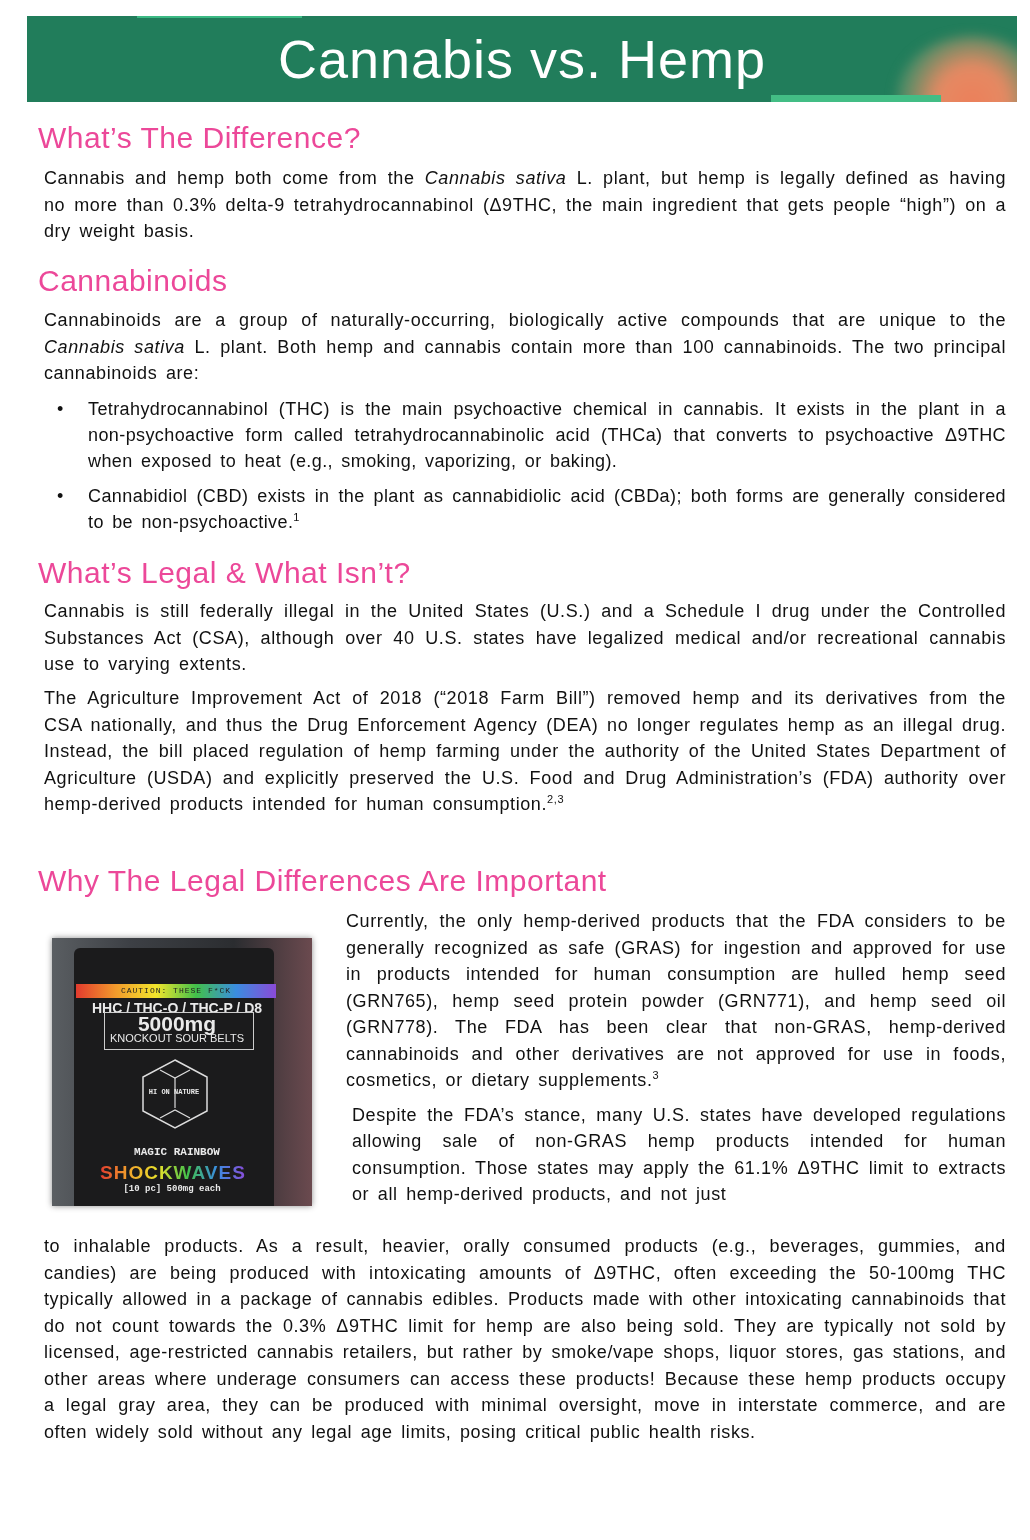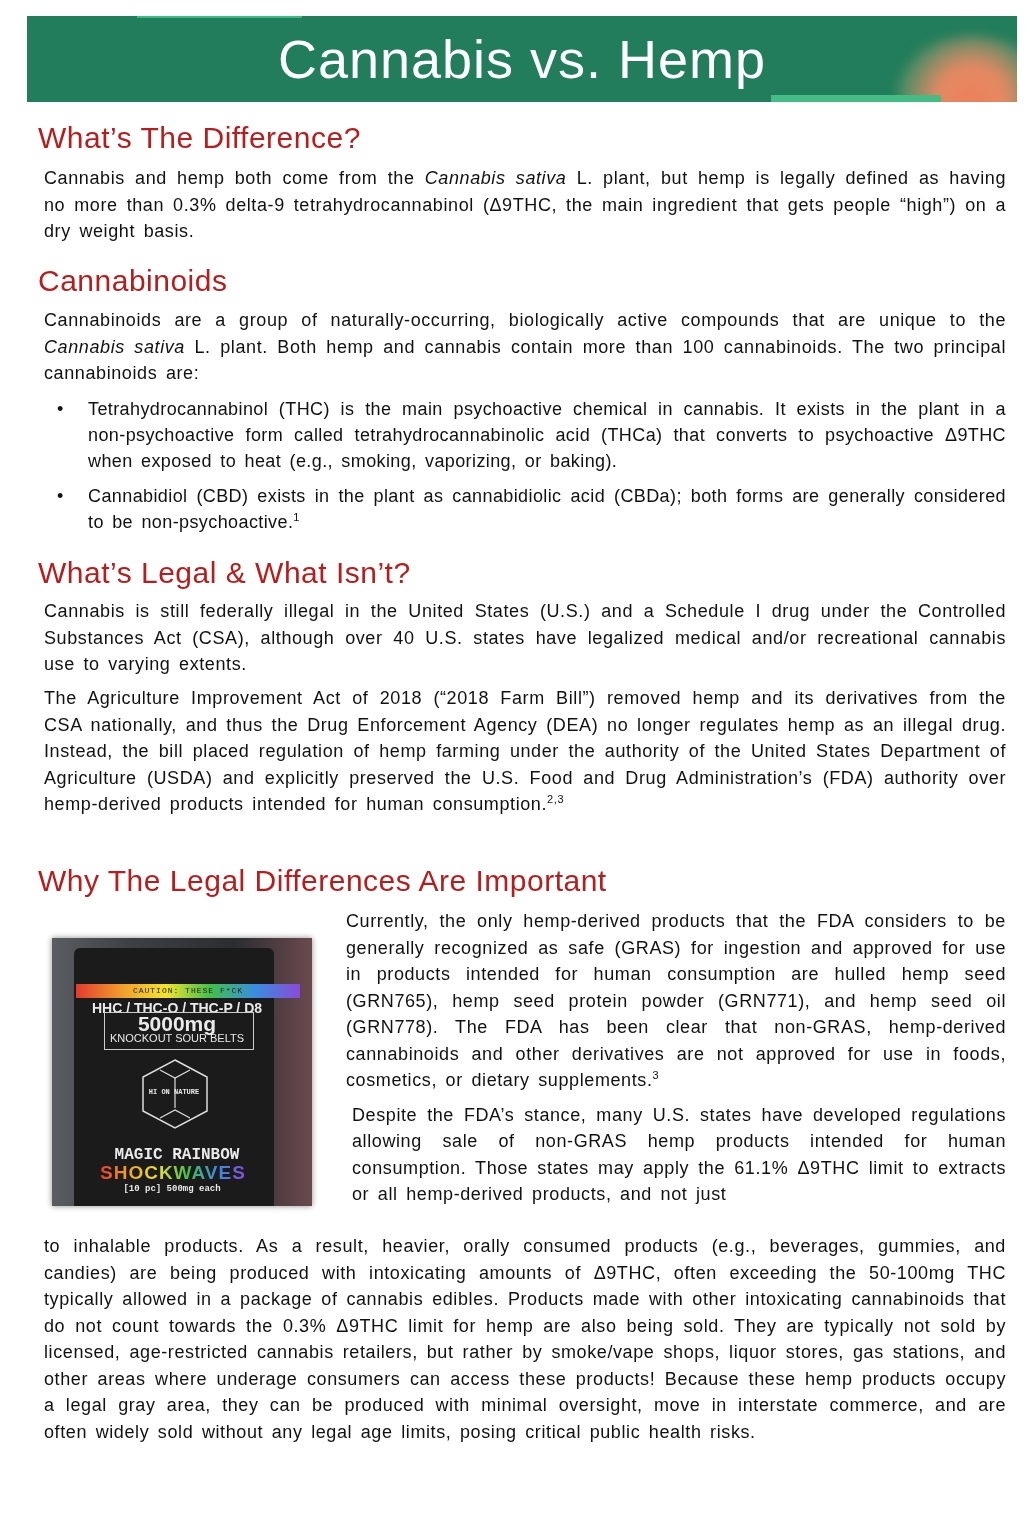--- a/index.html
+++ b/index.html
@@ -3,31 +3,31 @@
 <meta charset="utf-8">
 <style>
   html, body { margin:0; padding:0; background:#ffffff; }
   body { width:1030px; height:1540px; position:relative; overflow:hidden; font-family:"Liberation Sans", sans-serif; color:#111; }
   .banner { position:absolute; left:27px; top:16px; width:990px; height:86px; background:#217d5b; overflow:hidden; }
   .banner .topline { position:absolute; left:110px; top:0; width:165px; height:2px; background:#3cba84; }
   .banner .bottomline { position:absolute; left:744px; bottom:0; width:170px; height:7px; background:#43bd85; }
   .banner .glow { position:absolute; right:-30px; top:20px; width:150px; height:120px; border-radius:50%;
     background:radial-gradient(circle at 50% 55%, #ec7f5a 0%, #e58a63 35%, rgba(110,150,110,0.6) 70%, rgba(33,125,91,0) 100%); filter:blur(6px); }
   .banner h1 { position:absolute; left:0; right:0; top:12px; margin:0; text-align:center; color:#fff; font-weight:normal; font-size:54px; letter-spacing:1px; }
-  h2 { position:absolute; left:38px; margin:0; font-weight:normal; color:#b91c1c; font-size:30px; letter-spacing:0.5px; }
+  h2 { position:absolute; left:38px; margin:0; font-weight:normal; color:#ec4899; font-size:30px; letter-spacing:0.5px; }
   .para { position:absolute; left:44px; width:962px; margin:0; font-size:18px; line-height:26.5px; text-align:justify; letter-spacing:0.6px; word-spacing:3px; }
   .para i { }
   sup { font-size:11px; line-height:0; }
   ul.bullets { position:absolute; left:44px; width:962px; margin:0; padding:0; list-style:none; font-size:18px; line-height:26px; }
   ul.bullets li { position:relative; padding-left:44px; text-align:justify; margin-bottom:9px; letter-spacing:0.4px; word-spacing:3px; }
   ul.bullets li .dot { position:absolute; left:13px; top:0; }
   .photo { position:absolute; left:52px; top:938px; width:260px; height:268px; background:#3a3d42; box-shadow:0 0 6px rgba(0,0,0,0.45); overflow:hidden; }
   .photo .bg { position:absolute; inset:0; background:linear-gradient(90deg,#5a5e62 0%,#3d4045 30%,#2b2d30 70%,#6b4a4f 100%); }
   .photo .bag { position:absolute; left:22px; top:10px; width:200px; height:258px; background:#1b1b1c; border-radius:6px 6px 0 0; }
-  .photo .rainbow { position:absolute; left:24px; top:46px; width:224px; height:14px; background:linear-gradient(90deg,#e23b2e,#f29b2c,#f2e52c,#42c04a,#3a8de0,#8a4ad8); font-size:8px; color:#222; text-align:center; line-height:14px; font-family:"Liberation Mono", monospace; letter-spacing:1px; }
+  .photo .rainbow { position:absolute; left:24px; top:46px; width:200px; height:14px; background:linear-gradient(90deg,#e23b2e,#f29b2c,#f2e52c,#42c04a,#3a8de0,#8a4ad8); font-size:8px; color:#222; text-align:center; line-height:14px; font-family:"Liberation Mono", monospace; letter-spacing:1px; }
   .photo .txt { position:absolute; color:#eaeaea; text-align:center; font-weight:bold; }
   .photo .hex { position:absolute; left:88px; top:120px; width:70px; height:72px; }
   .photo .shock { position:absolute; left:48px; top:224px; font-weight:bold; font-size:19px; letter-spacing:1px;
     background:linear-gradient(90deg,#e23b2e,#f2a52c,#e8e22c,#42c04a,#3a8de0,#8a4ad8); -webkit-background-clip:text; background-clip:text; color:transparent; }
   .wrapbox { position:absolute; left:330px; top:908px; width:676px; }
 </style>
 </head>
 <body>
 
 <div class="banner">
@@ -61,21 +61,21 @@
   <div class="txt" style="left:52px;top:74px;width:148px;height:36px;border:1px solid #ccc;"></div>
   <div class="txt" style="left:30px;top:74px;width:190px;font-size:21px;">5000mg</div>
   <div class="txt" style="left:30px;top:94px;width:190px;font-size:11px;font-weight:normal;">KNOCKOUT SOUR BELTS</div>
   <svg class="hex" viewBox="0 0 70 72">
     <polygon points="35,2 67,19 67,53 35,70 3,53 3,19" fill="none" stroke="#ddd" stroke-width="1.5"></polygon>
     <polyline points="20,12 35,20 50,12" fill="none" stroke="#ddd" stroke-width="1.2"></polyline>
     <line x1="35" y1="20" x2="35" y2="50" stroke="#ddd" stroke-width="1.2"></line>
     <polyline points="20,60 35,52 50,60" fill="none" stroke="#ddd" stroke-width="1.2"></polyline>
   </svg>
   <div class="txt" style="left:72px;top:150px;width:100px;font-size:7px;font-family:Liberation Mono, monospace;">HI ON NATURE</div>
-  <div class="txt" style="left:40px;top:208px;width:170px;font-size:16px;font-family:'Liberation Mono',monospace;">MAGIC RAINBOW</div>
+  <div class="txt" style="left:40px;top:208px;width:170px;font-size:11px;font-family:'Liberation Mono',monospace;">MAGIC RAINBOW</div>
   <div class="shock">SHOCKWAVES</div>
   <div class="txt" style="left:35px;top:246px;width:170px;font-size:9px;font-family:'Liberation Mono',monospace;">[10 pc] 500mg each</div>
 </div>
 
 <div class="wrapbox">
   <p class="para" style="position:static;width:676px;padding-left:16px;box-sizing:border-box;"><span>Currently, the only hemp-derived products that the FDA considers to be generally recognized as safe (GRAS) for ingestion and approved for use in products intended for human consumption are hulled hemp seed (GRN765), hemp seed protein powder (GRN771), and hemp seed oil (GRN778).  The FDA has been clear that non-GRAS, hemp-derived cannabinoids and other derivatives are not approved for use in foods, cosmetics, or dietary supplements.</span><sup>3</sup></p>
   <p class="para" style="position:static;width:676px;padding-left:22px;box-sizing:border-box;margin-top:8px;">Despite the FDA’s stance, many U.S. states have developed regulations allowing sale of non-GRAS hemp products intended for human consumption.  Those states may apply the 61.1% Δ9THC limit to extracts or all hemp-derived products, and not just</p>
 </div>
 <p class="para" style="top:1233px">to inhalable products.  As a result, heavier, orally consumed products (e.g., beverages, gummies, and candies) are being produced with intoxicating amounts of Δ9THC, often exceeding the 50-100mg THC typically allowed in a package of cannabis edibles.  Products made with other intoxicating cannabinoids that do not count towards the 0.3% Δ9THC limit for hemp are also being sold.  They are typically not sold by licensed, age-restricted cannabis retailers, but rather by smoke/vape shops, liquor stores, gas stations, and other areas where underage consumers can access these products! Because these hemp products occupy a legal gray area, they can be produced with minimal oversight, move in interstate commerce, and are often widely sold without any legal age limits, posing critical public health risks.</p>
 

